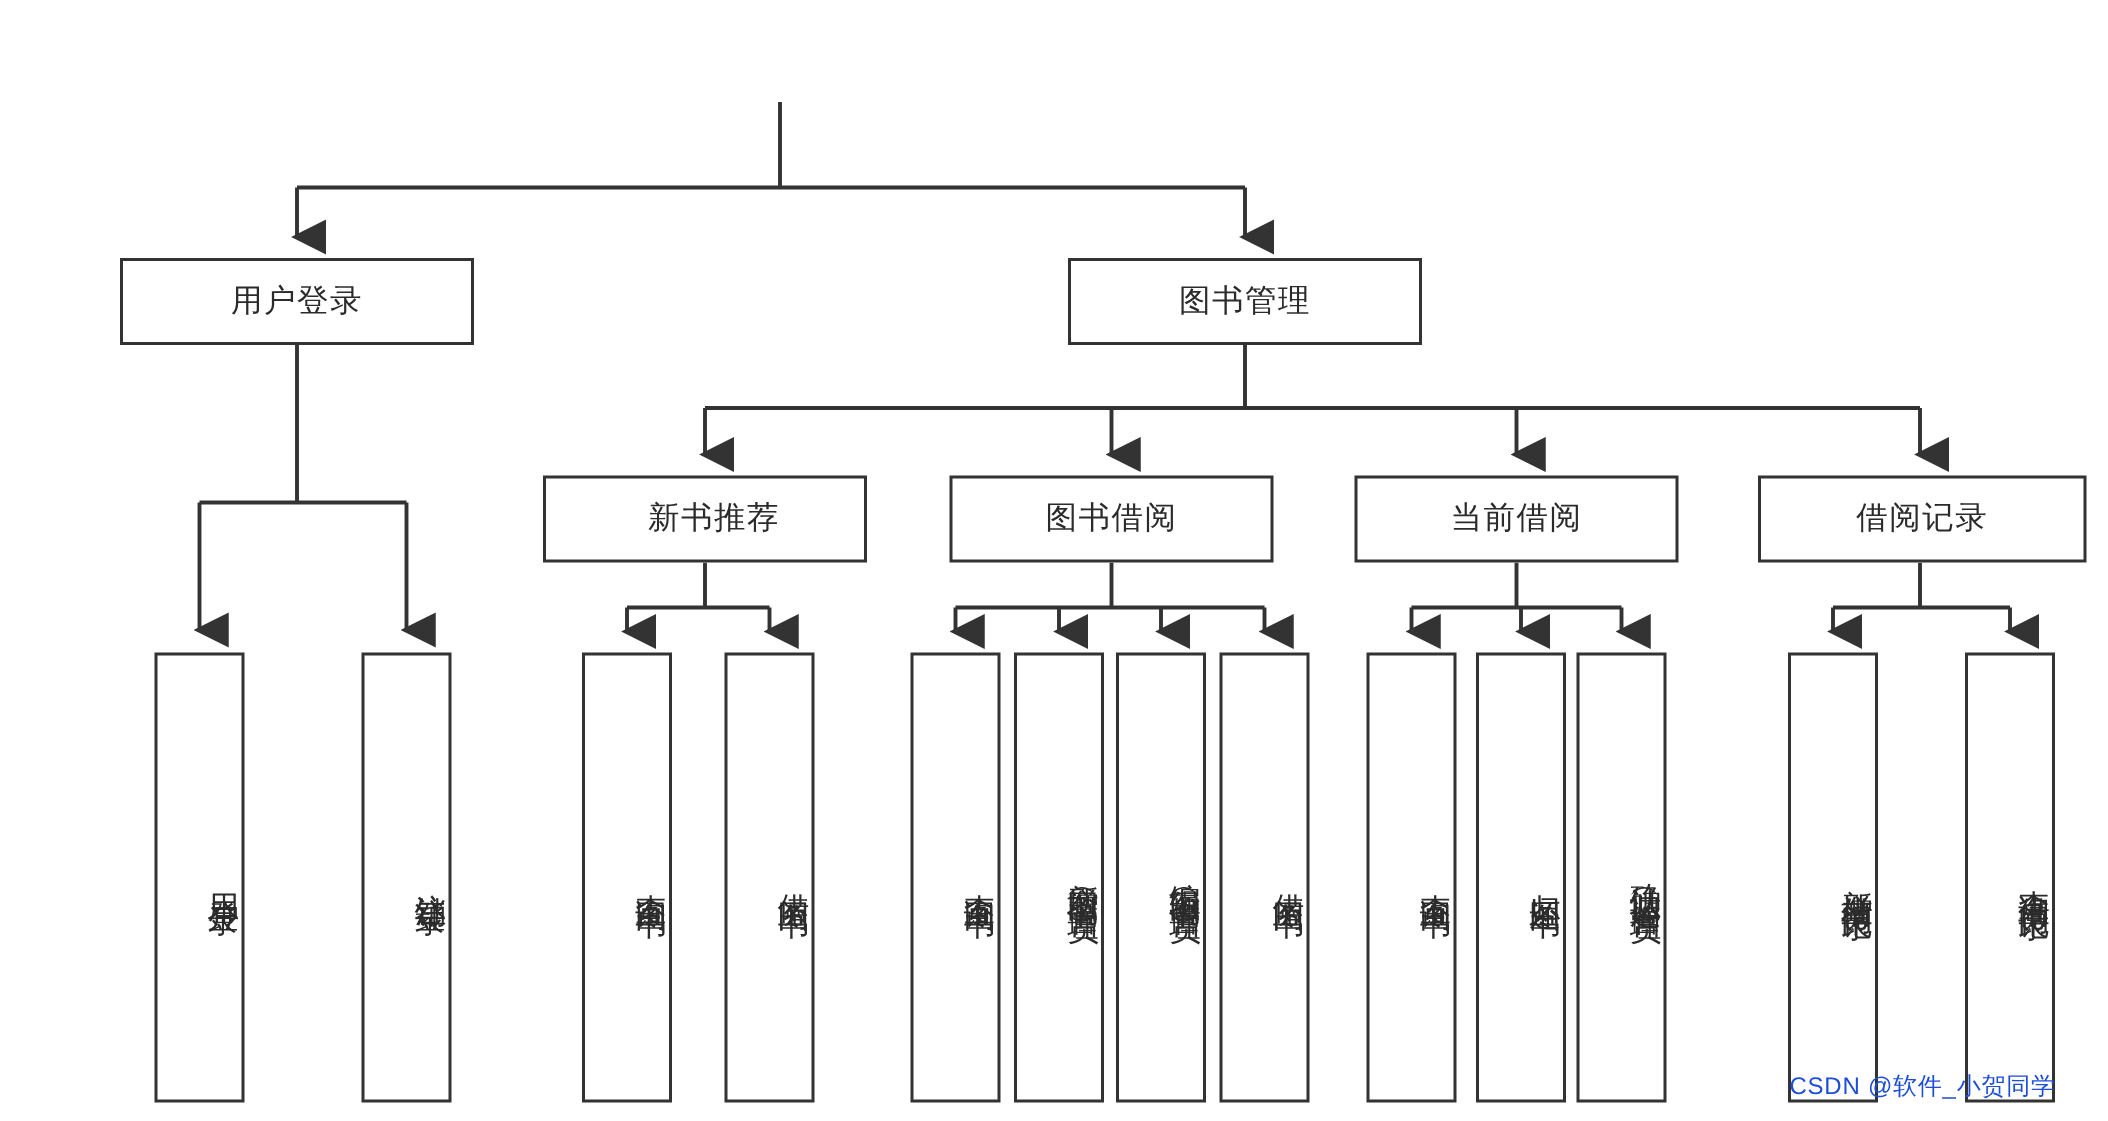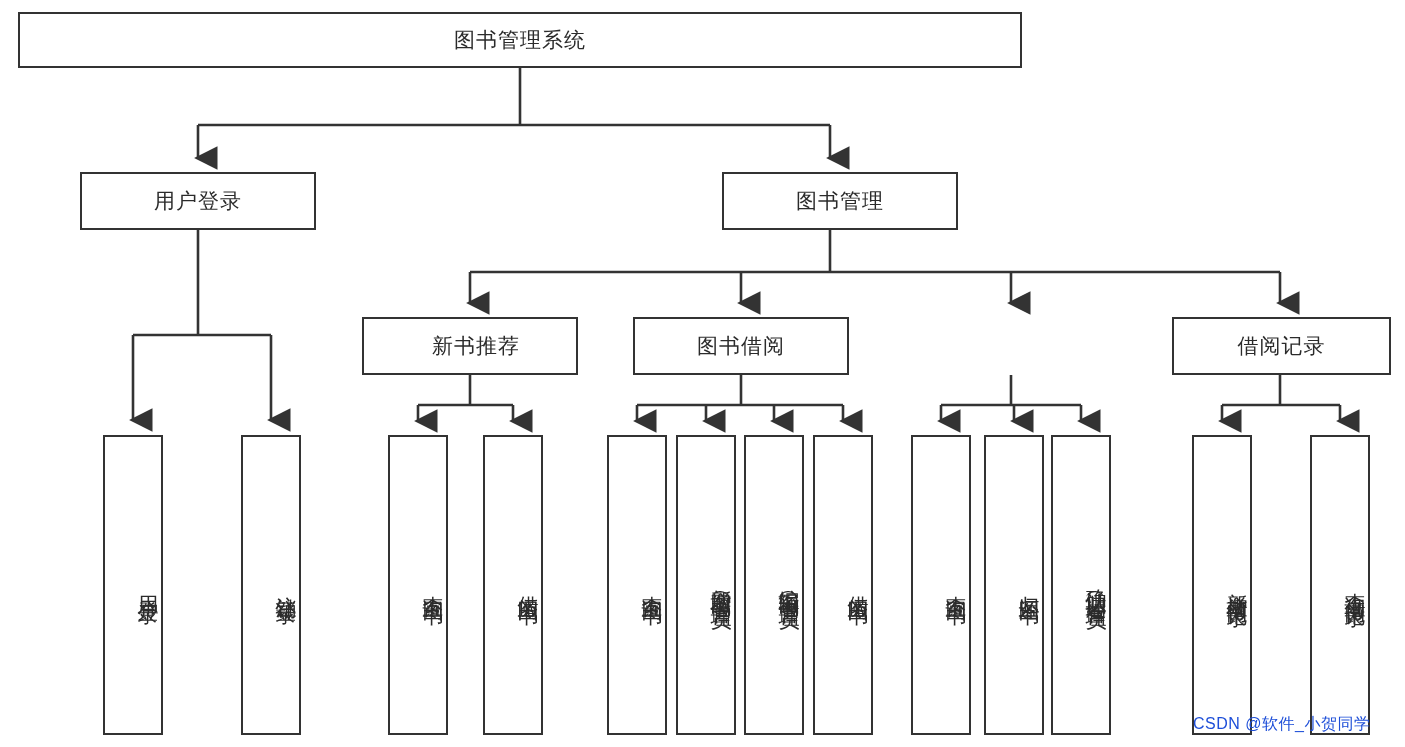--- a/index.html
+++ b/index.html
@@ -113,36 +113,36 @@
       <path d="M 1014 405 L 1014 421" marker-end="url(#arrow)"></path>
       <path d="M 1081 405 L 1081 421" marker-end="url(#arrow)"></path>
 
       <path d="M 1280 375 L 1280 405"></path>
       <path d="M 1222 405 L 1340 405"></path>
       <path d="M 1222 405 L 1222 421" marker-end="url(#arrow)"></path>
       <path d="M 1340 405 L 1340 421" marker-end="url(#arrow)"></path>
     </g>
   </svg>
 
-  <div class="node horiz" style="left:18px; top:12px; width:1004px; height:56px;">
-    <span class="label">图书管理系统</span>
-  </div>
 
   <div class="node horiz" style="left:80px; top:172px; width:236px; height:58px;">
     <span class="label">用户登录</span>
   </div>
-  <div class="node horiz" style="left:712px; top:172px; width:236px; height:58px;margin-left:10px;">
+  <div class="node horiz" style="left:712px; top:172px; width:236px; height:58px;">
     <span class="label">图书管理</span>
   </div>
 
   <div class="node horiz" style="left:362px; top:317px; width:216px; height:58px;padding-left:12px;">
     <span class="label">新书推荐</span>
   </div>
   <div class="node horiz" style="left:633px; top:317px; width:216px; height:58px;">
     <span class="label">图书借阅</span>
+  </div>
+  <div class="node horiz" style="left:903px; top:317px; width:216px; height:58px;">
+    <span class="label">当前借阅</span>
   </div>
   <div class="node horiz" style="left:1172px; top:317px; width:219px; height:58px;">
     <span class="label">借阅记录</span>
   </div>
 
   <div class="node vert" style="left:103px; top:435px; width:60px; height:300px;">
     <span class="label">用户登录</span>
   </div>
   <div class="node vert" style="left:241px; top:435px; width:60px; height:300px;">
     <span class="label">注销登录</span>

